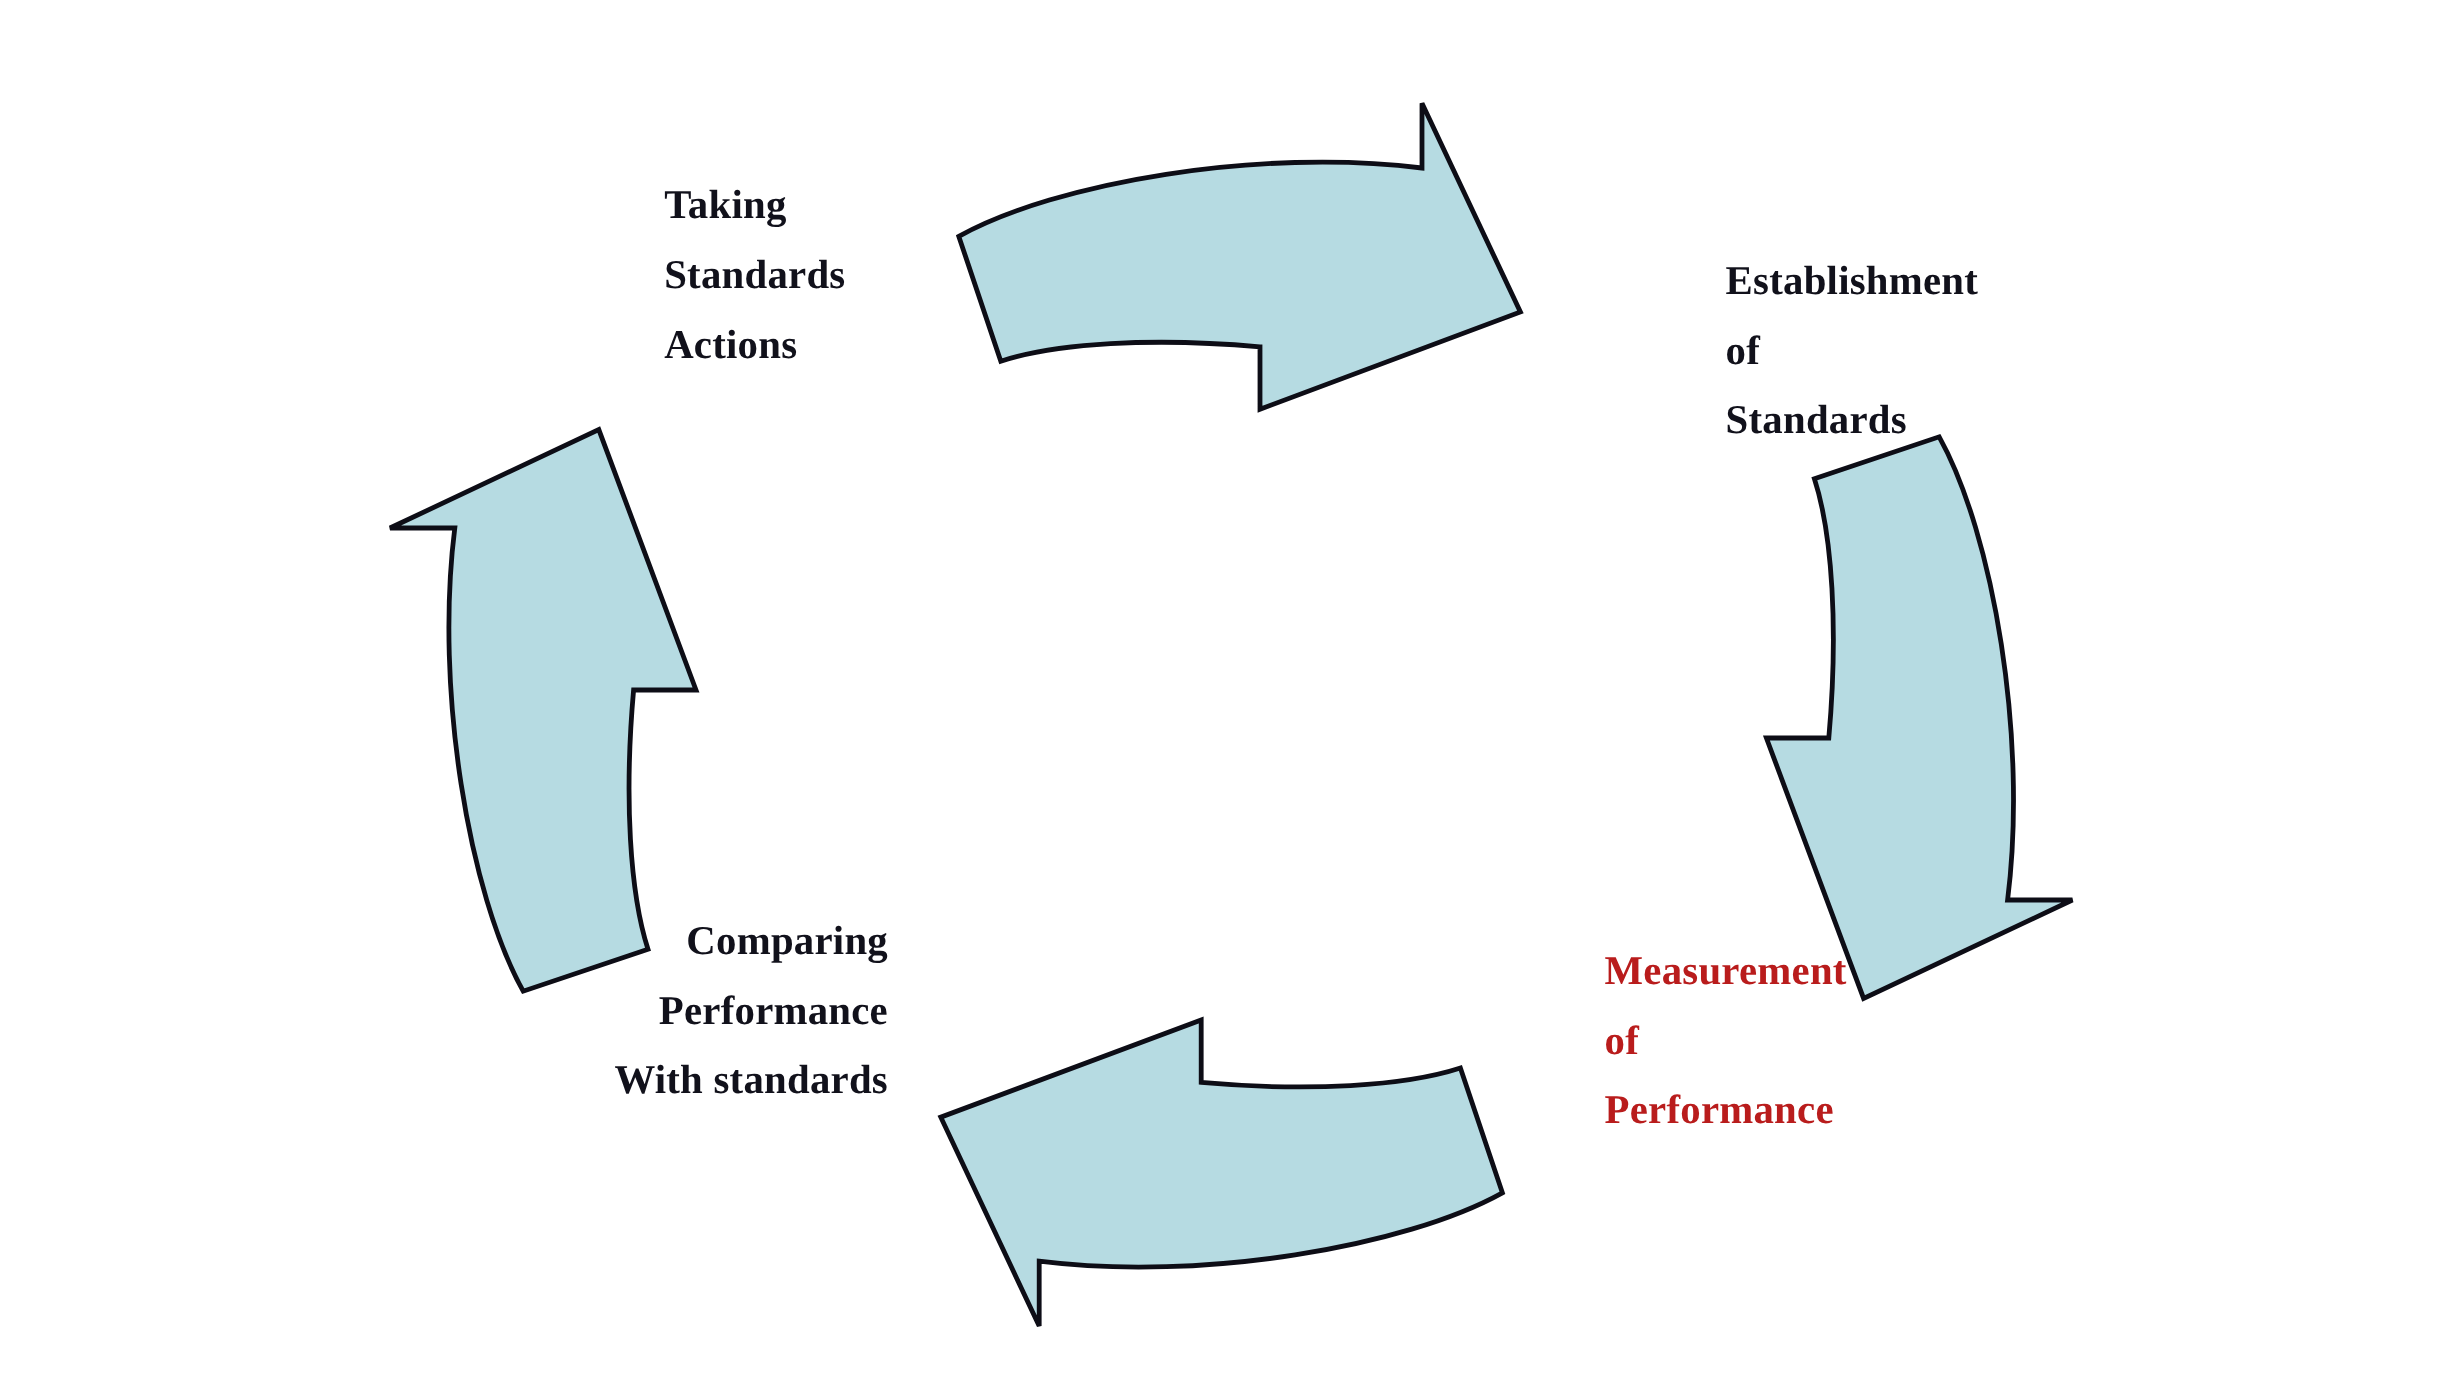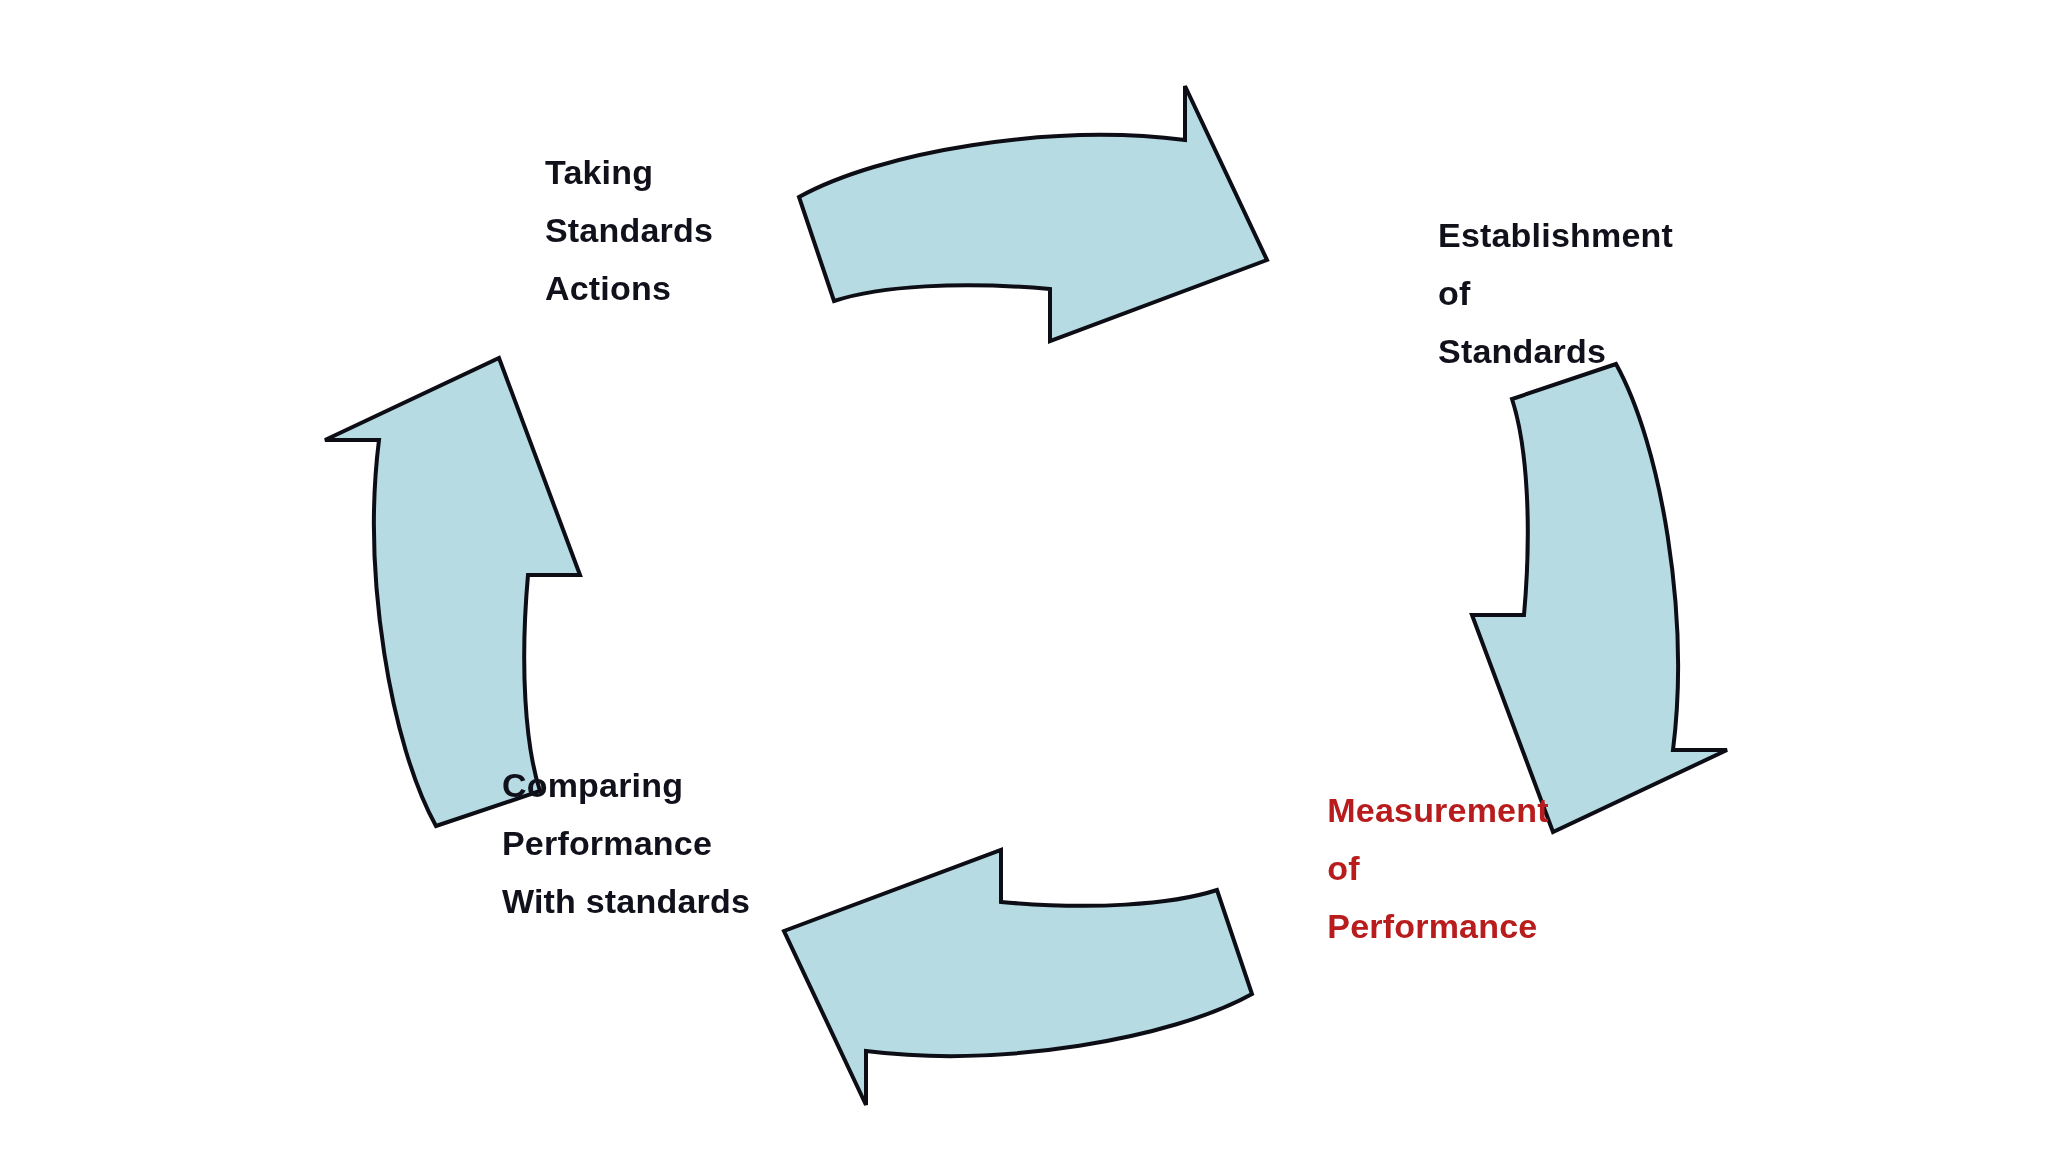--- a/index.html
+++ b/index.html
@@ -6,21 +6,21 @@
     margin: 0;
     padding: 0;
     background: #ffffff;
   }
   #canvas {
     position: relative;
     width: 2048px;
     height: 1152px;
     background: #ffffff;
     overflow: hidden;
-    font-family: Liberation Sans, sans-serif;
+    font-family: Liberation Serif, serif;
   }
 
   
   .arrow-layer {
     position: absolute;
     left: 0;
     top: 0;
     width: 2048px;
     height: 1152px;
     pointer-events: none;
@@ -65,20 +65,21 @@
     left: 1438px;
     top: 768px;
   }
   .block-measurement .label-line {
     transform: translateX(-50%);
   }
 
   .block-comparing {
     left: 626px;
     top: 768px;
+    text-align: right;
   }
   .block-comparing .label-line {
     transform: translateX(-50%);
   }
 
   .block-taking {
     left: 629px;
     top: 155px;
   }
   .block-taking .label-line {

